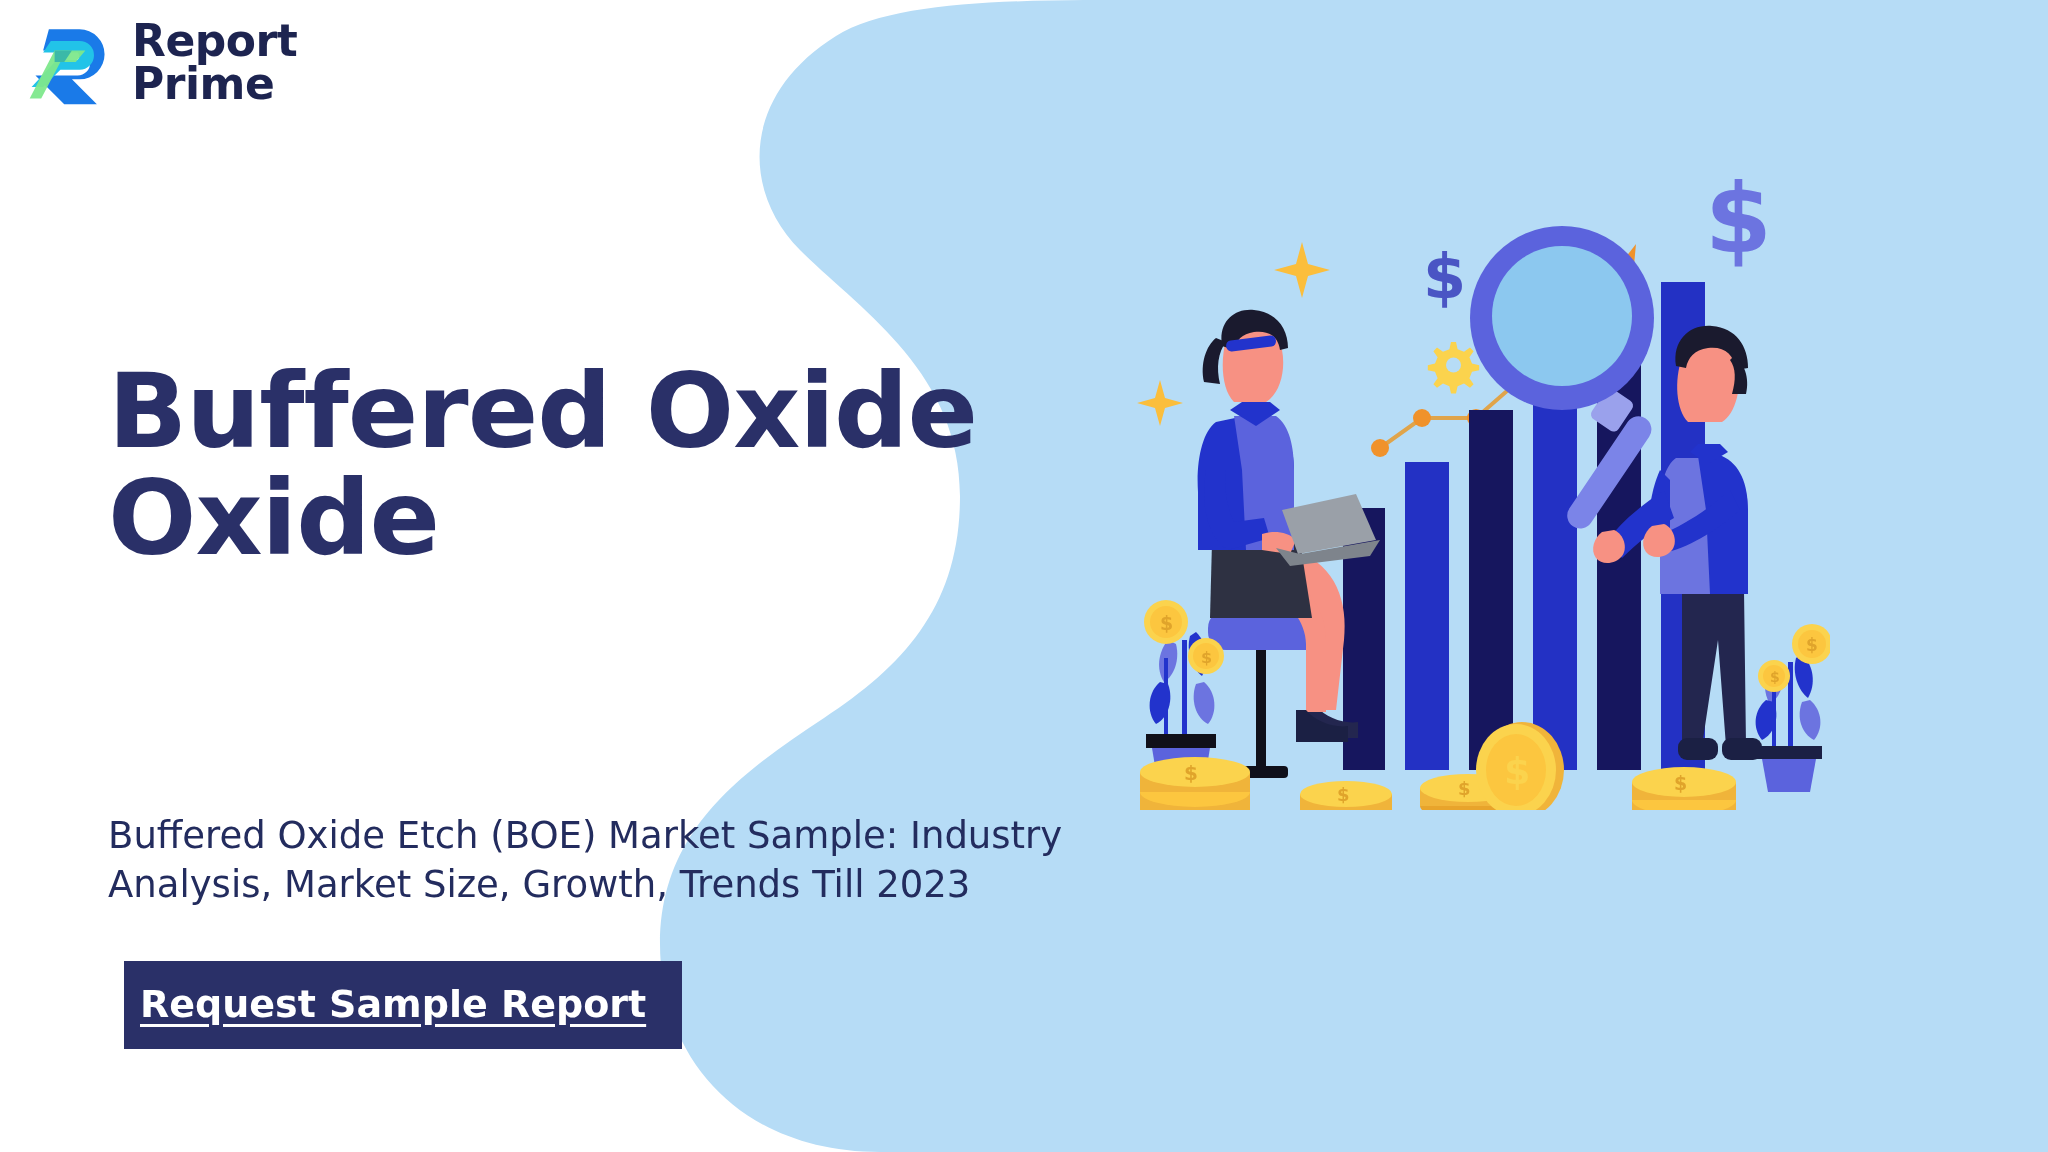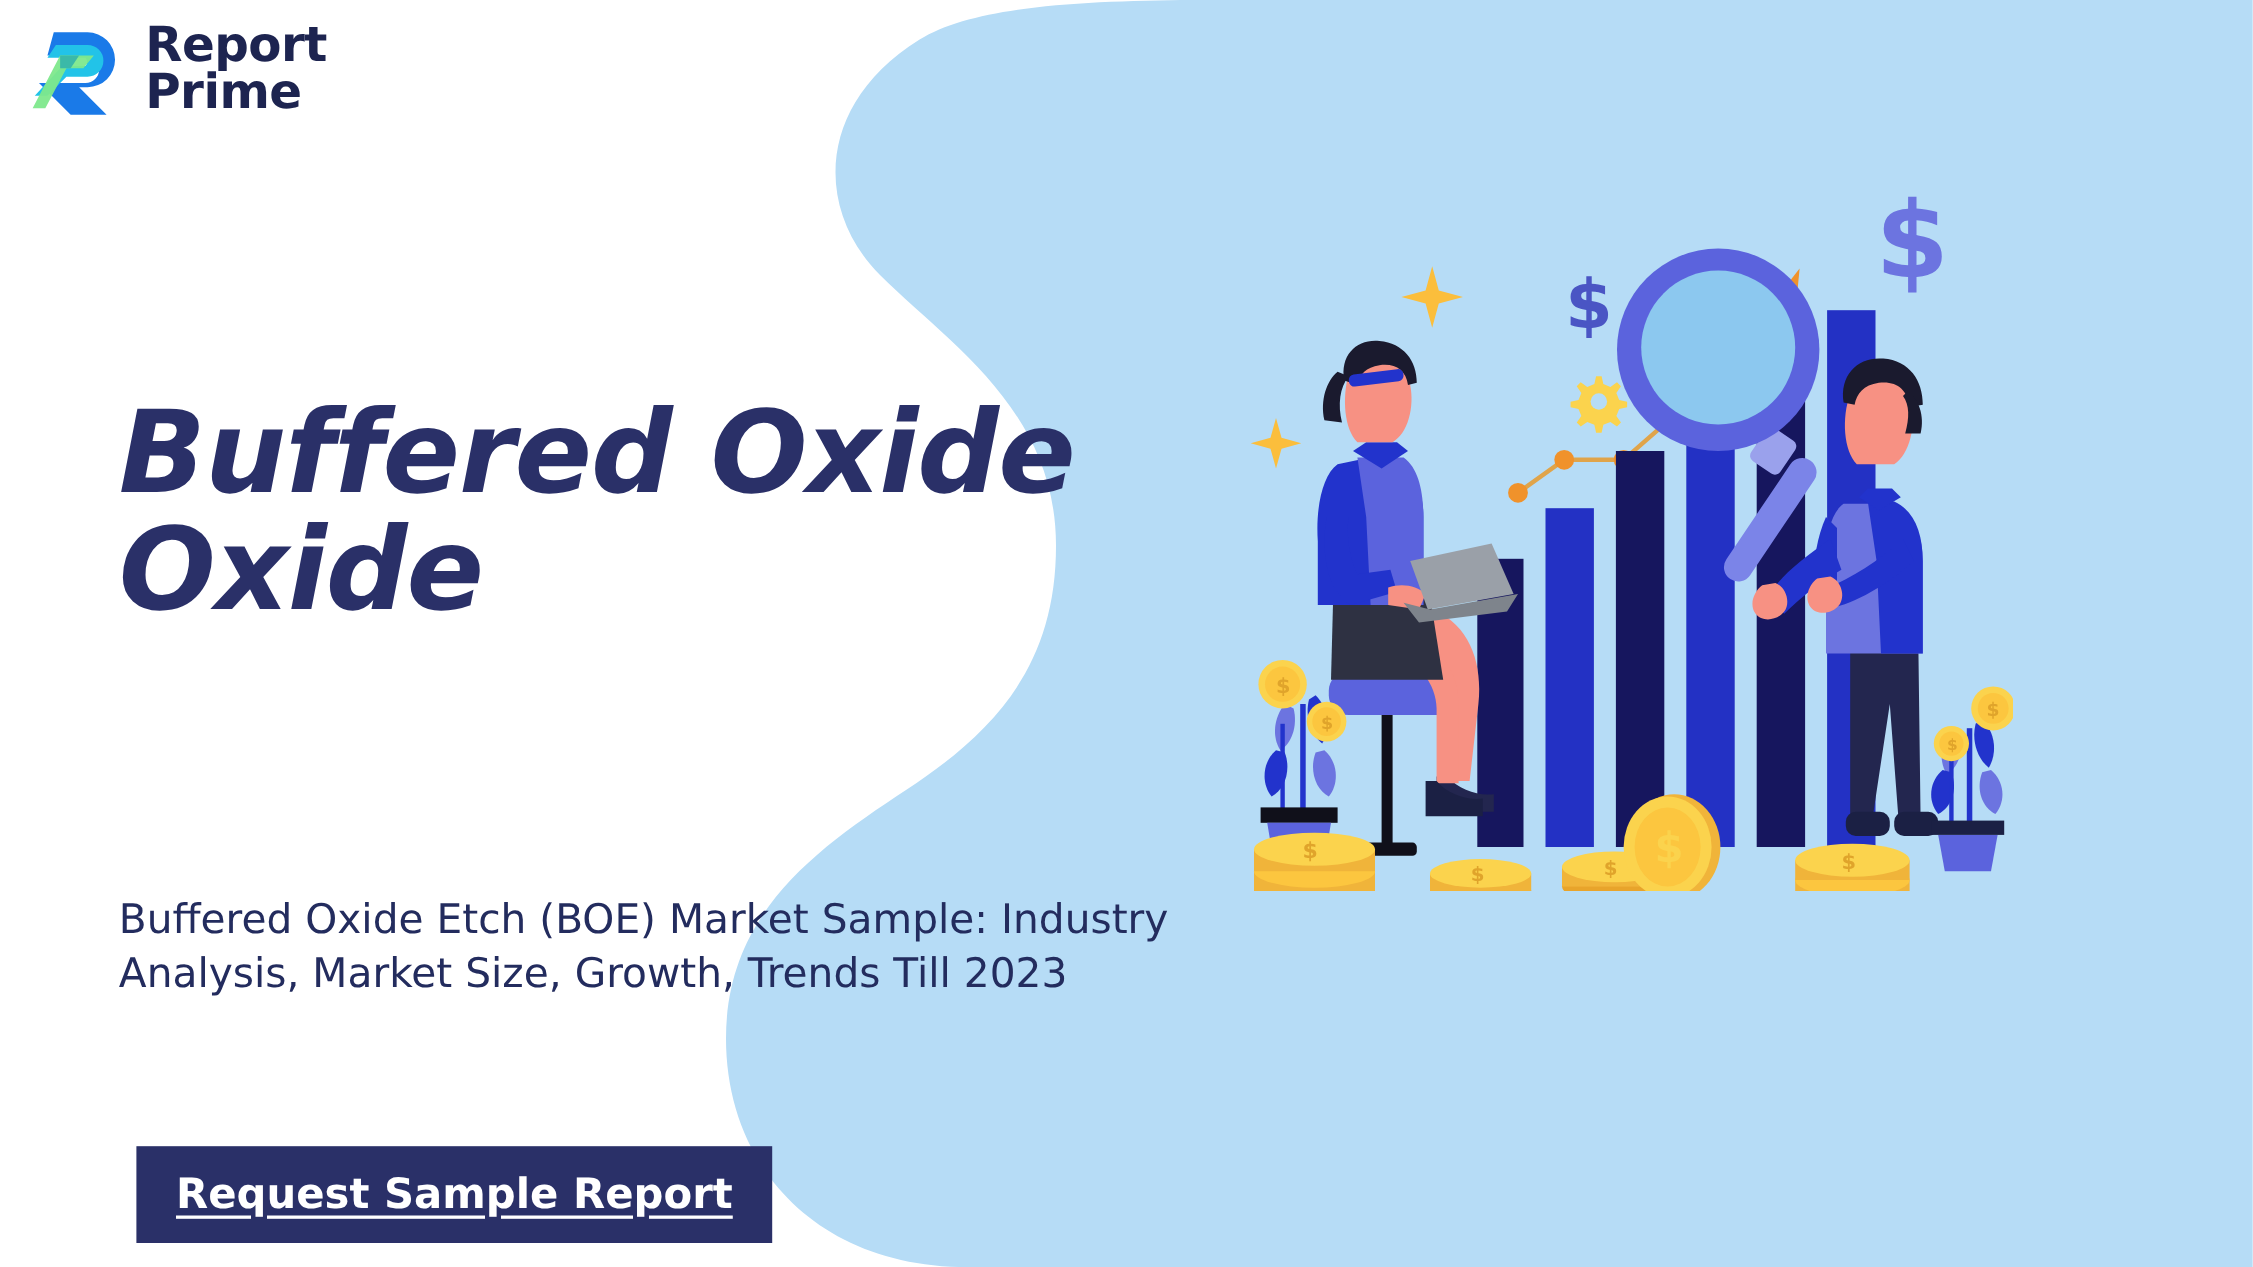--- a/index.html
+++ b/index.html
@@ -27,38 +27,37 @@
   
   .hero{position:absolute;left:108px;top:358px;z-index:4;width:1000px;}
   .hero h1{
     margin:0;
     font-family:"DejaVu Sans", sans-serif;
     font-weight:bold;
     font-size:104px;
     line-height:1.03;
     color:#2a3068;
     letter-spacing:-1px;
-    font-style:italic;
   }
   .hero h1 .ln{display:block;}
 
   .subtitle{
     position:absolute;left:108px;top:812px;z-index:4;width:1120px;
     font-family:"DejaVu Sans", sans-serif;
     font-size:37px;
     line-height:1.32;
     color:#232c5e;
   }
   .subtitle .ln{display:block;}
 
   .cta{
-    position:absolute;left:124px;top:1042px;z-index:4;
+    position:absolute;left:124px;top:961px;z-index:4;
     background:#2a3068;
     border:0;
-    padding:21px 36px 23px 36px;
+    padding:21px 36px 23px 16px;
     cursor:pointer;
   }
   .cta span{
     font-family:"DejaVu Sans", sans-serif;
     font-weight:bold;
     font-size:38px;
     color:#ffffff;
     text-decoration:underline;
     text-underline-offset:7px;
     letter-spacing:0px;

